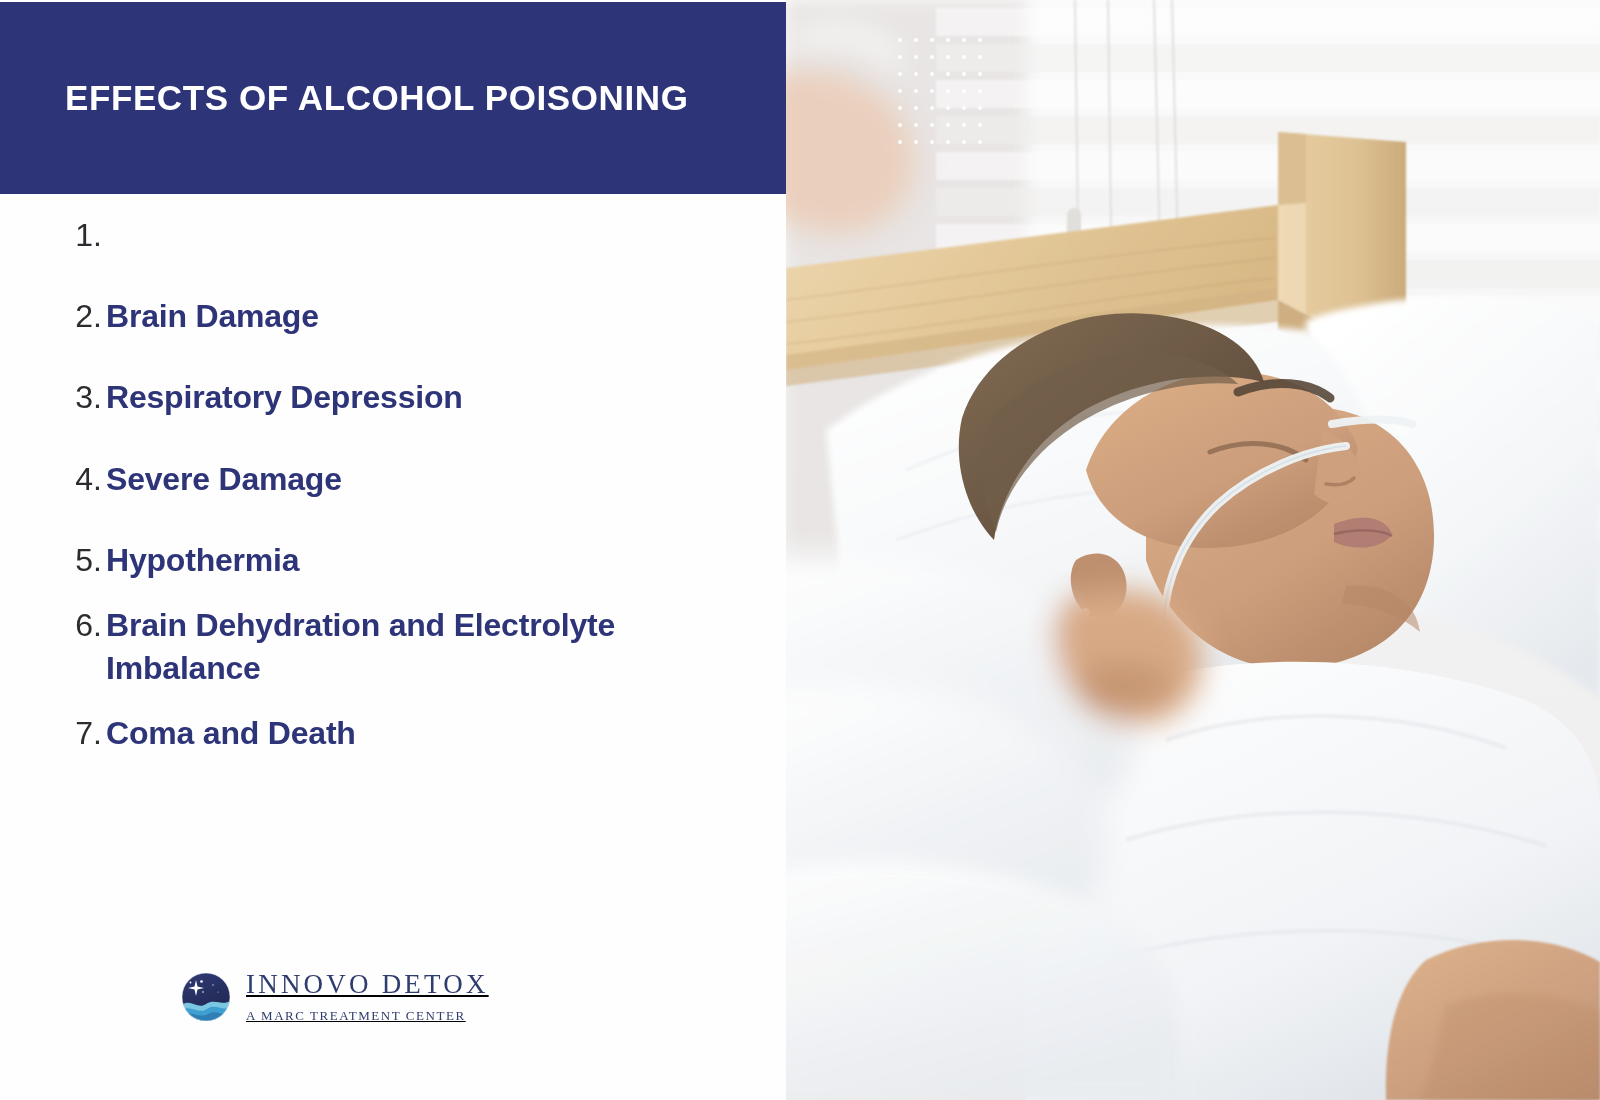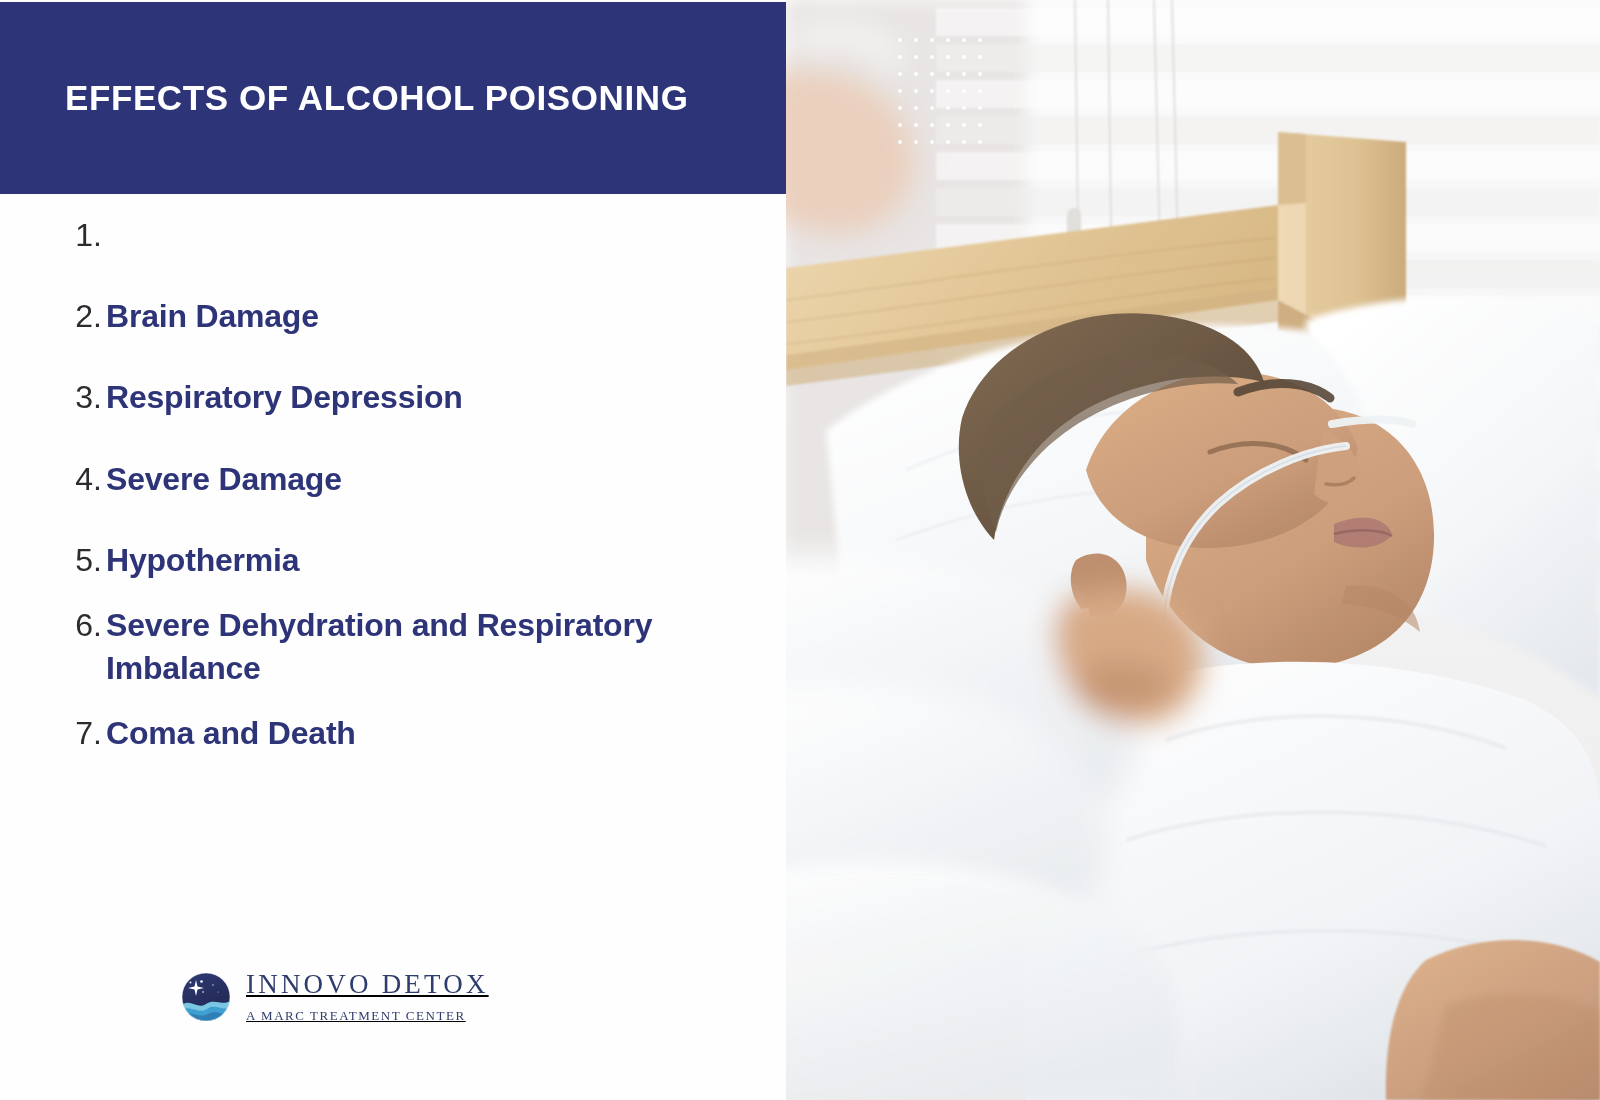--- a/index.html
+++ b/index.html
@@ -131,21 +131,21 @@
         <span class="item-text">Severe Damage</span>
       </div>
 
       <div class="list-item tight">
         <span class="item-num">5.</span>
         <span class="item-text">Hypothermia</span>
       </div>
 
       <div class="list-item tight">
         <span class="item-num">6.</span>
-        <span class="item-text">Severe Dehydration and Respiratory Imbalance</span>
+        <span class="item-text">Brain Dehydration and Electrolyte Imbalance</span>
       </div>
 
       <div class="list-item tight">
         <span class="item-num">7.</span>
         <span class="item-text">Coma and Death</span>
       </div>
 
     </div>
 
     <div class="logo">

